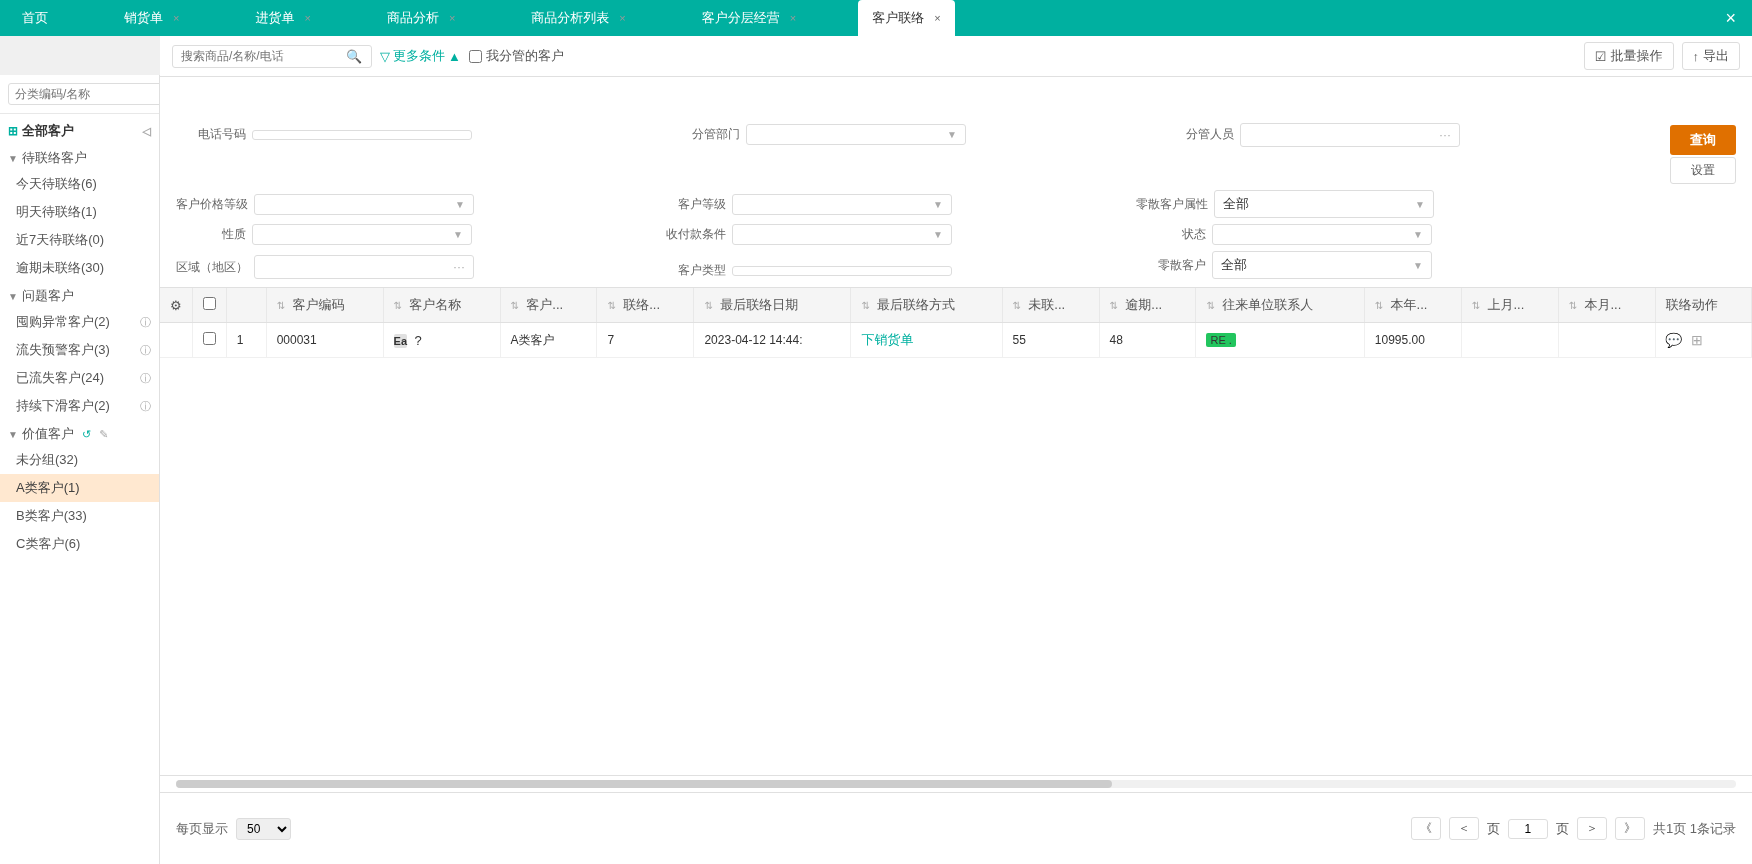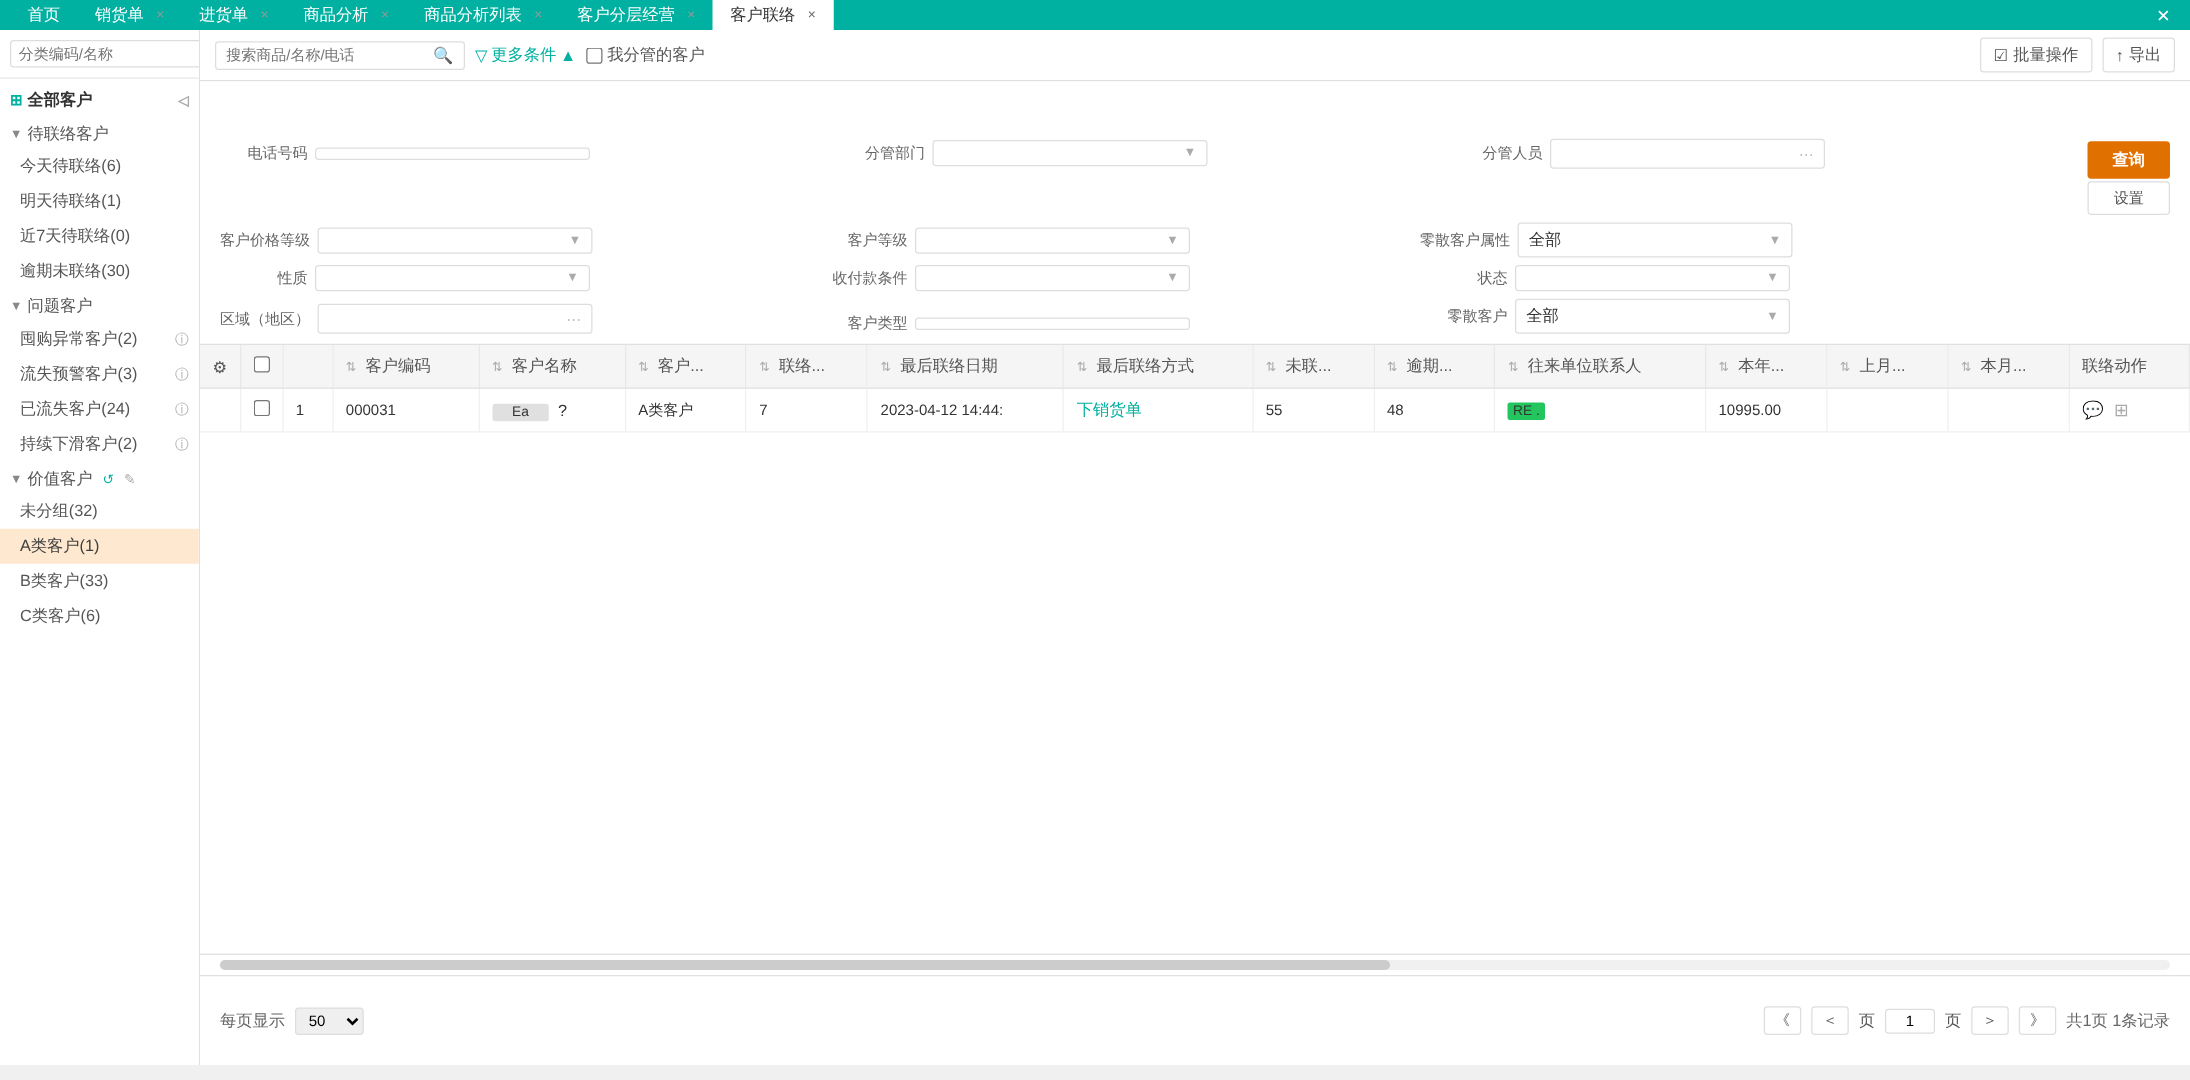--- a/index.html
+++ b/index.html
@@ -1,40 +1,40 @@
 <!DOCTYPE html>
 <html><head>
   <meta charset="utf-8">
   <style>
     * { box-sizing: border-box; margin: 0; padding: 0; font-family: 'Microsoft YaHei', Arial, sans-serif; font-size: 13px; }
     body { background: #f0f0f0; width: 1752px; height: 864px; overflow: hidden; }
 
     
     .top-nav {
-      display: flex; align-items: center; background: #00b0a0; height: 24px; padding: 0 8px;
+      display: flex; align-items: center; background: #00b0a0; height: 36px; padding: 0 8px; gap: 48px;
     }
     .top-nav .nav-item {
       color: white; padding: 0 14px; height: 36px; line-height: 36px; cursor: pointer;
       display: flex; align-items: center; gap: 6px; white-space: nowrap; font-size: 13px;
     }
     .top-nav .nav-item.active {
       background: white; color: #333; border-radius: 4px 4px 0 0;
     }
     .top-nav .nav-item .close-icon { font-size: 11px; color: #999; margin-left: 4px; }
     .top-nav .nav-item.active .close-icon { color: #666; }
     .top-nav-spacer { flex: 1; }
     .top-nav .win-close { color: white; font-size: 18px; cursor: pointer; padding: 0 8px; }
 
     
     .main-layout { display: flex; height: calc(864px - 36px); }
 
     
     .sidebar {
       width: 160px; background: white; border-right: 1px solid #e0e0e0;
-      display: flex; flex-direction: column; overflow-y: auto;
+      display: flex; flex-direction: column; overflow-y: auto; margin-top: 39px;
     }
     .sidebar-search {
       padding: 8px; border-bottom: 1px solid #e8e8e8;
       display: flex; align-items: center; gap: 4px;
     }
     .sidebar-search input {
       flex: 1; border: 1px solid #ddd; border-radius: 3px; padding: 3px 6px;
       font-size: 12px; color: #999; outline: none;
     }
     .sidebar-section-header {
@@ -458,21 +458,21 @@
         </thead>
         <tbody>
           <tr>
             <td></td>
             <td class="checkbox-col">
               <input type="checkbox" style="">
             </td>
             <td>1</td>
             <td>000031</td>
             <td>
-              <span style="background:#e0e0e0; padding:1px 16px; border-radius:2px; margin-right:4px; font-size:11px;">Ea</span>
+              <span style="background:#e0e0e0; padding:1px 0; border-radius:2px; margin-right:4px; font-size:11px;font-weight:bold;">Ea</span>
               <span>?</span>
             </td>
             <td>A类客户</td>
             <td>7</td>
             <td>2023-04-12 14:44:</td>
             <td>
               <a class="link-text">下销货单</a>
             </td>
             <td>55</td>
             <td>48</td>

